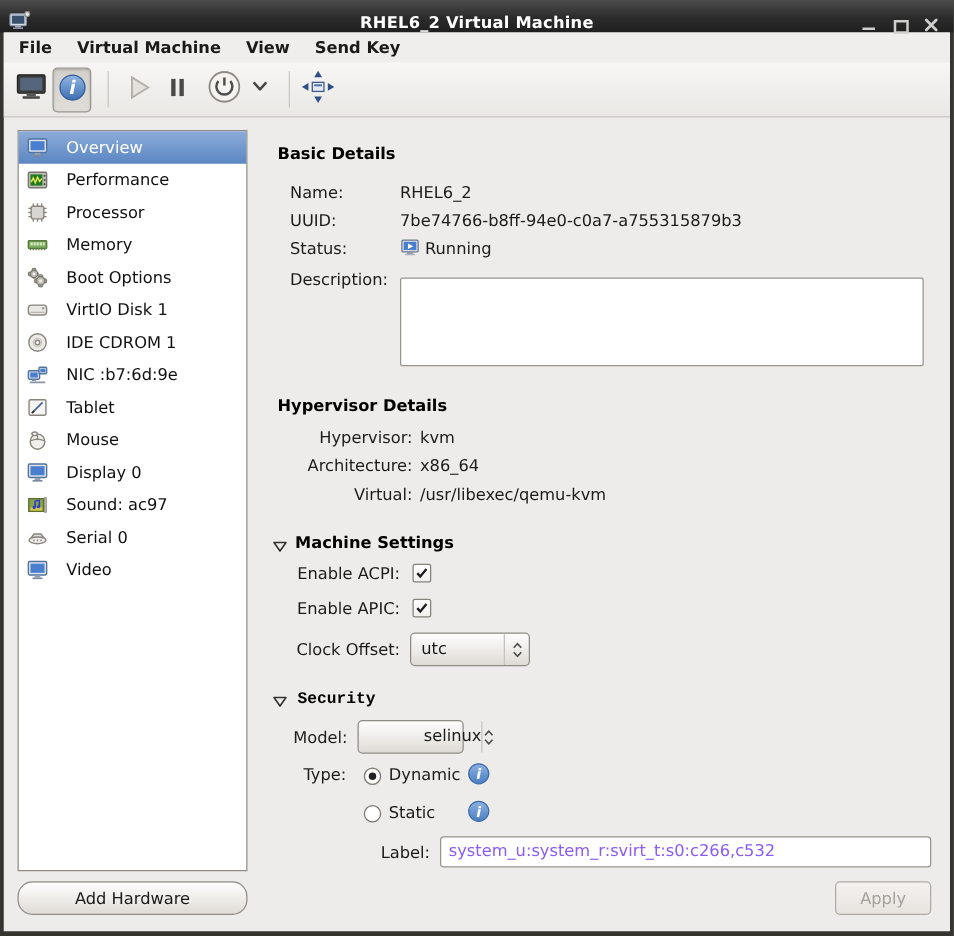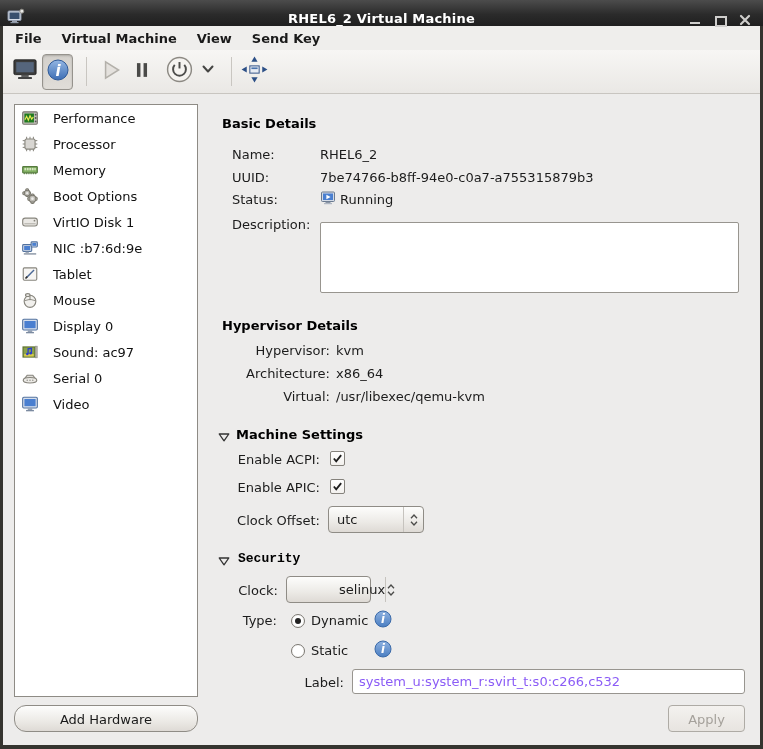--- a/index.html
+++ b/index.html
@@ -161,20 +161,31 @@
                 <path d="M14 26.5 L17 21.5 L11 21.5 Z"></path>
                 <path d="M1.5 14 L6.5 11 L6.5 17 Z"></path>
                 <path d="M26.5 14 L21.5 11 L21.5 17 Z"></path>
               </g>
             </svg>
         </span>
       </div>
     </div>
 
     <div class="listbox">
+      <div class="lrow sel">
+        <span class="licon">
+            <svg viewBox="0 0 16 16">
+              <rect x="1.5" y="2" width="13" height="9.5" rx="1" fill="#dfe5ee" stroke="#51719e"></rect>
+              <rect x="3" y="3.5" width="10" height="6.5" fill="#4a7fd0"></rect>
+              <rect x="6" y="11.8" width="4" height="1.5" fill="#93a0b3"></rect>
+              <rect x="4.5" y="13.3" width="7" height="1.2" fill="#7b8aa0"></rect>
+            </svg>
+          </span>
+        <span class="llabel">Overview</span>
+      </div>
       <div class="lrow">
         <span class="licon">
             <svg viewBox="0 0 16 16">
               <rect x="1.5" y="2.5" width="13" height="11" rx="1" fill="#c2c0b8" stroke="#77756d"></rect>
               <rect x="3" y="4" width="8.5" height="8" fill="#1f7a1f"></rect>
               <polyline points="3.5,9.5 5,6.5 6.5,10 8,6 9.5,9 11,7" fill="none" stroke="#e8e855" stroke-width="1"></polyline>
               <circle cx="13" cy="5" r="0.8" fill="#555"></circle>
               <circle cx="13" cy="8" r="0.8" fill="#555"></circle>
               <circle cx="13" cy="11" r="0.8" fill="#555"></circle>
             </svg>
@@ -251,20 +262,30 @@
               <rect x="1.5" y="4.5" width="13" height="7" rx="2.2" fill="#eae8e4" stroke="#87857d"></rect>
               <line x1="3" y1="9.6" x2="13" y2="9.6" stroke="#a7a49d" stroke-width="0.8"></line>
               <circle cx="12" cy="6.8" r="0.8" fill="#87857d"></circle>
             </svg>
           </span>
         <span class="llabel">VirtIO Disk 1</span>
       </div>
       <div class="lrow">
         <span class="licon">
             <svg viewBox="0 0 16 16">
+              <circle cx="8" cy="8" r="6.2" fill="#eceae6" stroke="#87857d"></circle>
+              <circle cx="8" cy="8" r="3" fill="none" stroke="#c5c2bb" stroke-width="0.8"></circle>
+              <circle cx="8" cy="8" r="1.6" fill="#fff" stroke="#87857d"></circle>
+            </svg>
+          </span>
+        <span class="llabel">IDE CDROM 1</span>
+      </div>
+      <div class="lrow">
+        <span class="licon">
+            <svg viewBox="0 0 16 16">
               <rect x="1.5" y="5" width="8" height="6" rx="0.8" fill="#dfe5ee" stroke="#51719e"></rect>
               <rect x="2.8" y="6.2" width="5.4" height="3.6" fill="#4a7fd0"></rect>
               <rect x="4" y="11" width="3" height="1.2" fill="#7b8aa0"></rect>
               <rect x="9" y="2.5" width="5.5" height="4.6" rx="0.8" fill="#dfe5ee" stroke="#51719e"></rect>
               <rect x="10" y="3.5" width="3.6" height="2.6" fill="#4a7fd0"></rect>
               <rect x="2.5" y="12.6" width="11" height="1.3" fill="#8d97a6"></rect>
             </svg>
           </span>
         <span class="llabel">NIC :b7:6d:9e</span>
       </div>
@@ -395,21 +416,21 @@
           </svg>
       </span>
     </div>
 
     <span class="expander" style="left:214px;top:527px;">
       <svg viewBox="0 0 14 14" width="14" height="14">
           <path d="M2.2 4 L11.8 4 L7 10.8 Z" fill="none" stroke="#333" stroke-width="1.3" stroke-linejoin="round"></path>
         </svg>
     </span>
     <div class="h1" style="left:235px;top:525px;font-family:Liberation Mono, monospace;">Security</div>
-    <div class="lab r" style="left:200px;top:557px;width:75px;">Clock:</div>
+    <div class="lab r" style="left:200px;top:557px;width:75px;">Model:</div>
     <div class="combo" style="left:283px;top:550px;width:85px;padding-left:44px;">
       <span class="ctext">selinux</span>
       <span class="carea">
         <svg viewBox="0 0 10 16" width="10" height="16">
             <path d="M2 6.2 L5 3 L8 6.2" fill="none" stroke="#4c4c4a" stroke-width="1.3"></path>
             <path d="M2 9.8 L5 13 L8 9.8" fill="none" stroke="#4c4c4a" stroke-width="1.3"></path>
           </svg>
       </span>
     </div>
     <div class="lab r" style="left:200px;top:587px;width:74px;">Type:</div>

